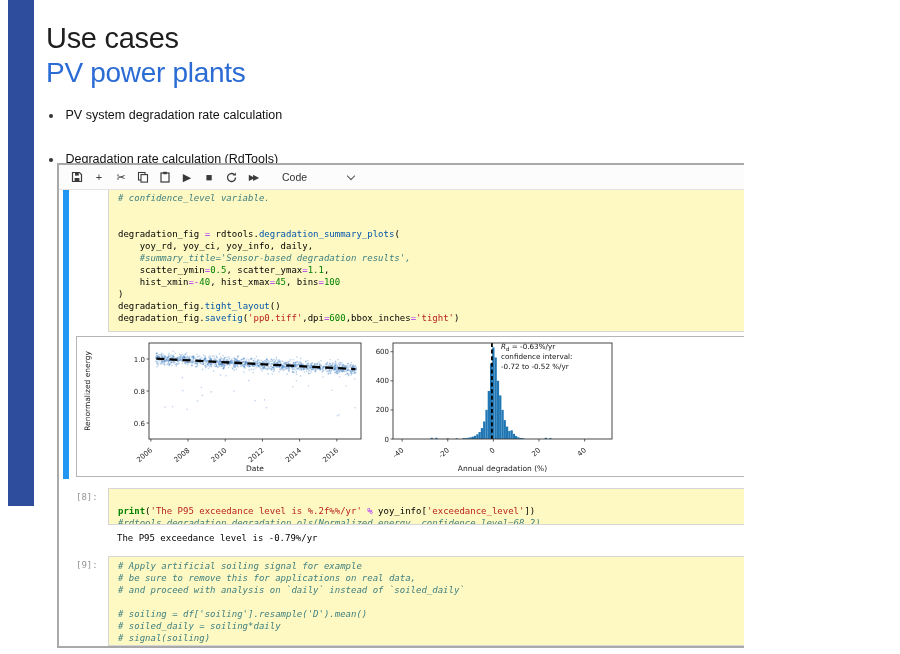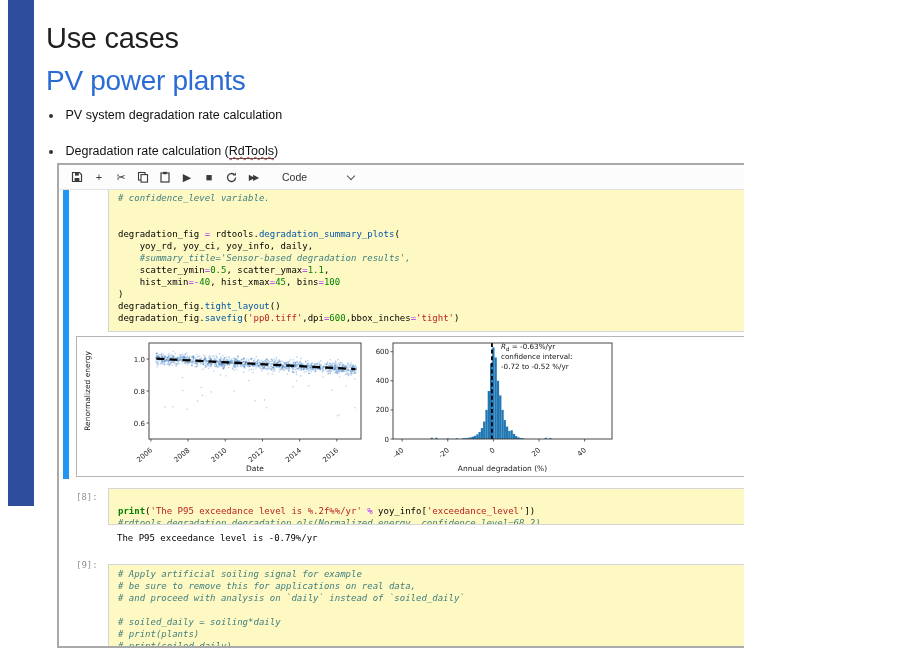--- a/index.html
+++ b/index.html
@@ -2,21 +2,21 @@
 <html><head>
 <meta charset="utf-8">
 <style>
   html,body{margin:0;padding:0;background:#fff;}
   #slide{position:relative;width:744px;height:654px;background:#fff;overflow:hidden;
          font-family:"Liberation Sans",sans-serif;}
   
   .accent-bar{position:absolute;left:8px;top:0;width:26px;height:506px;background:#2e4e9d;}
   
   .title{position:absolute;left:46px;top:22px;font-size:29px;color:#1f1f1f;letter-spacing:-0.3px;}
-  .subtitle{position:absolute;left:46px;top:65px;font-size:28px;color:#2a6bd4;letter-spacing:-0.3px;}
+  .subtitle{position:absolute;left:46px;top:57px;font-size:28px;color:#2a6bd4;letter-spacing:-0.3px;}
   .bullet{position:absolute;left:49px;font-size:12.5px;color:#111;}
   .bullet .dot{display:inline-block;width:4px;height:4px;border-radius:50%;background:#333;
                vertical-align:middle;margin-right:9px;}
   .rd-link{border-bottom:1px solid #444;text-decoration:underline wavy #c05050 1px;}
   
   .logo{position:absolute;left:760px;top:20px;width:120px;text-align:right;color:#1d4a9e;}
   .logo .brand{font-size:28px;font-weight:bold;letter-spacing:-0.5px;line-height:28px;}
   .logo .sub{font-size:9px;font-weight:bold;letter-spacing:1.6px;margin-top:-2px;}
   
   .nb{position:absolute;left:57px;top:163px;width:821px;height:485px;box-sizing:border-box;
@@ -72,21 +72,21 @@
 
   <div class="logo">
     <div class="brand">Gantner</div>
     <div class="sub">instruments</div>
   </div>
 
   <div class="bullet" style="top:108px">
     <span class="dot"></span>
     <span>PV system degradation rate calculation</span>
   </div>
-  <div class="bullet" style="top:144px">
+  <div class="bullet" style="top:152px">
     <span class="dot"></span>
     <span>Degradation rate calculation (</span><span class="rd-link">RdTools</span><span>)</span>
   </div>
 
   <div class="nb">
     <div class="nb-toolbar">
       <div class="tb-btn">
         <svg width="12" height="12" viewBox="0 0 12 12">
             <path d="M1.5 1.5h7l2 2v7h-9z" fill="none" stroke="#3a3a3a" stroke-width="1.2"></path>
             <rect x="3.6" y="7" width="4.8" height="3.4" fill="#3a3a3a"></rect>
@@ -1733,27 +1733,28 @@
       </div>
 
       <div class="prompt mono" style="top:302px">[8]:</div>
       <div class="cell-box" style="top:298px;height:37px;padding-top:16px;">
           <div class="cl"><span class="tk-bi">print</span><span>(</span><span class="tk-st">'The P95 exceedance level is %.2f%%/yr'</span><span> </span><span class="tk-op">%</span><span> yoy_info[</span><span class="tk-st">'exceedance_level'</span><span>])</span></div>
           <div class="cl"><span class="tk-cm">#rdtools.degradation.degradation_ols(Normalized energy, confidence_level=68.2)</span></div>
         </div>
       <div class="out-text mono">The P95 exceedance level is -0.79%/yr</div>
 
       <div class="prompt mono" style="top:370px">[9]:</div>
-      <div class="cell-box" style="top:374px;height:90px;padding-top:3px;">
+      <div class="cell-box" style="top:366px;height:90px;padding-top:3px;">
           <div class="cl"><span class="tk-cm"># Apply artificial soiling signal for example</span></div>
           <div class="cl"><span class="tk-cm"># be sure to remove this for applications on real data,</span></div>
           <div class="cl"><span class="tk-cm"># and proceed with analysis on `daily` instead of `soiled_daily`</span></div>
           <div class="cl">&nbsp;</div>
+          <div class="cl"><span class="tk-cm"># soiling = df['soiling'].resample('D').mean()</span></div>
           <div class="cl"><span class="tk-cm"># soiled_daily = soiling*daily</span></div>
-          <div class="cl"><span class="tk-cm"># print(plants)</span></div>
+          <div class="cl"><span class="tk-cm"># signal(soiling)</span></div>
           <div class="cl"><span class="tk-cm"># print(soiled_daily)</span></div>
         </div>
 
       <div class="nb-scroll">
         <span class="chev-u sc-arrow" style="top:5px;left:4px"></span>
         <div class="nb-thumb"></div>
         <span class="chev-d sc-arrow" style="bottom:5px;left:4px"></span>
       </div>
     </div>
   </div>

